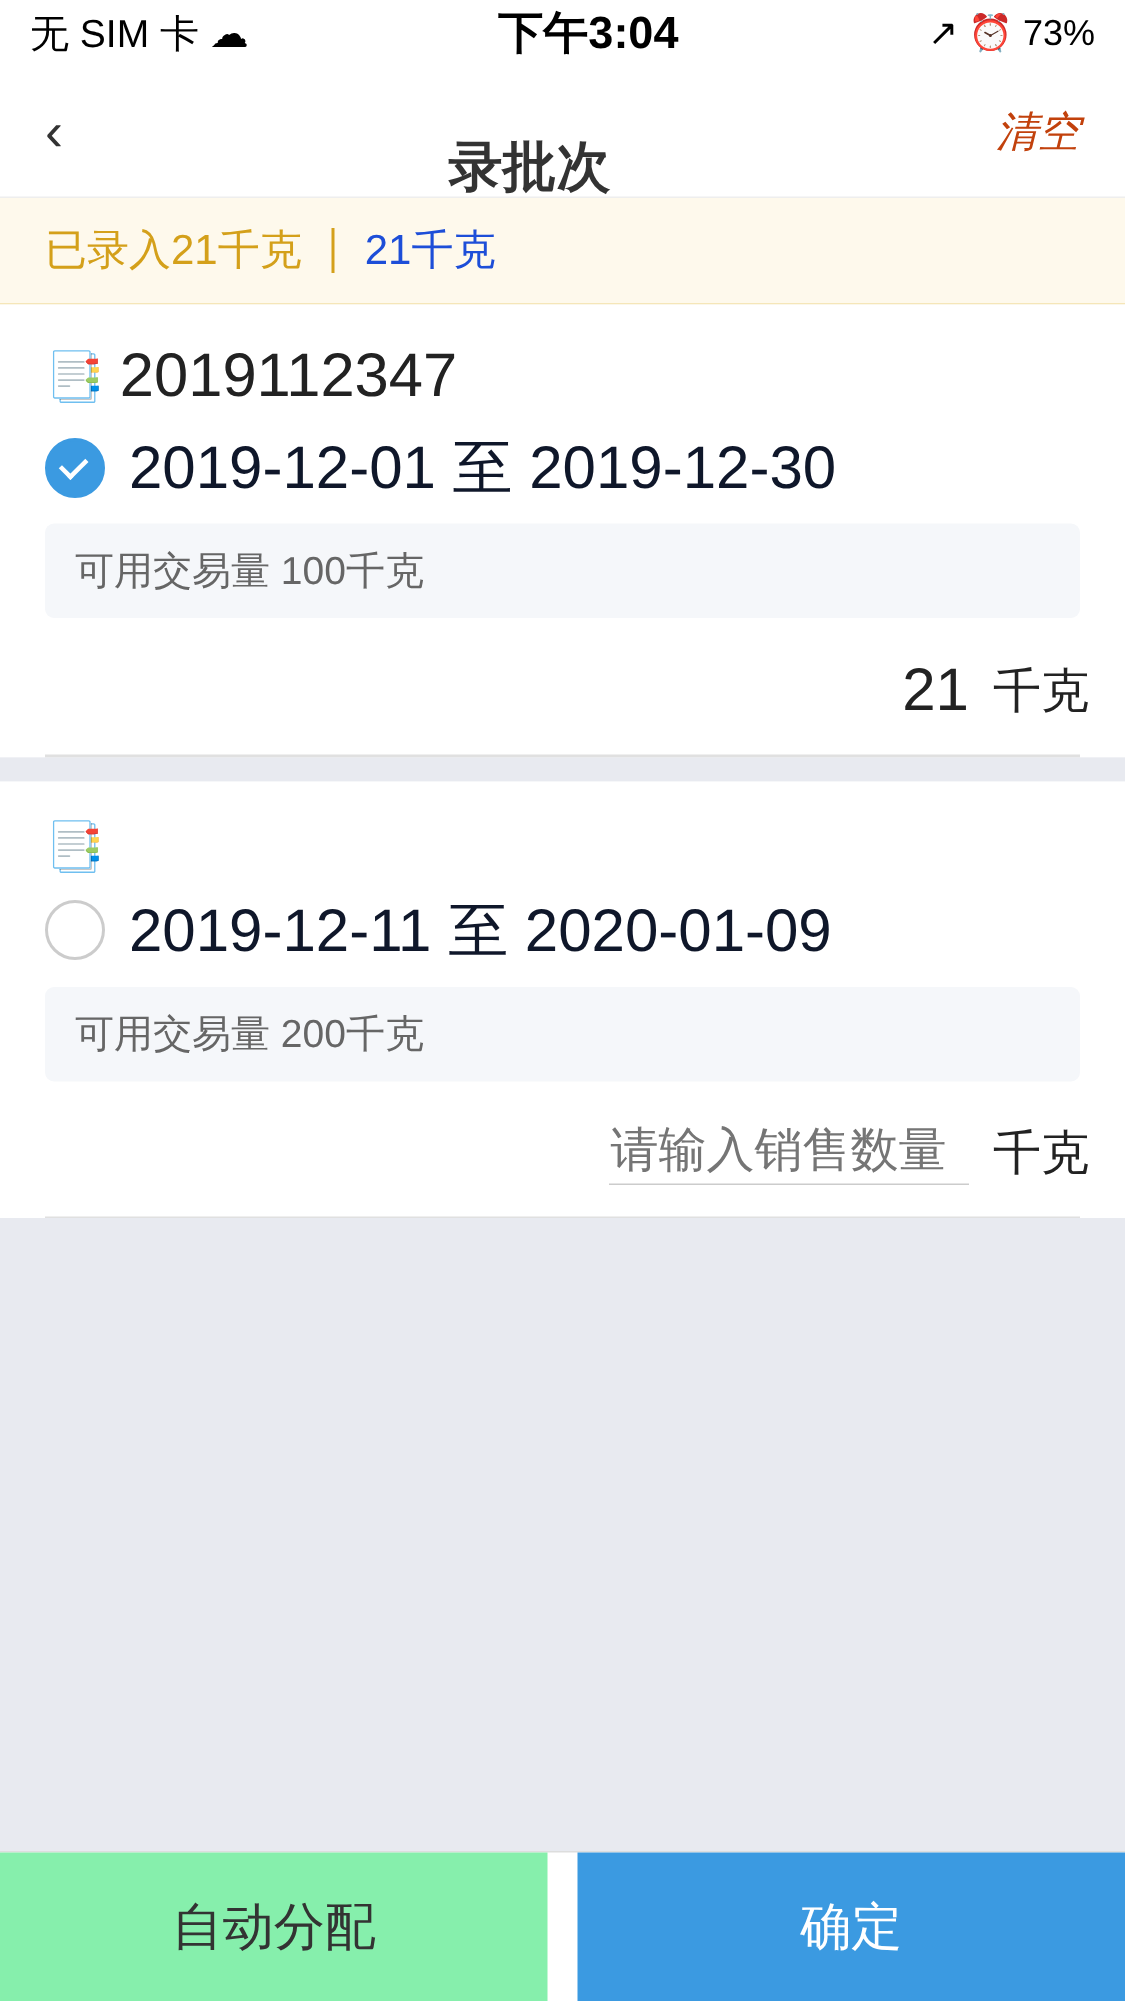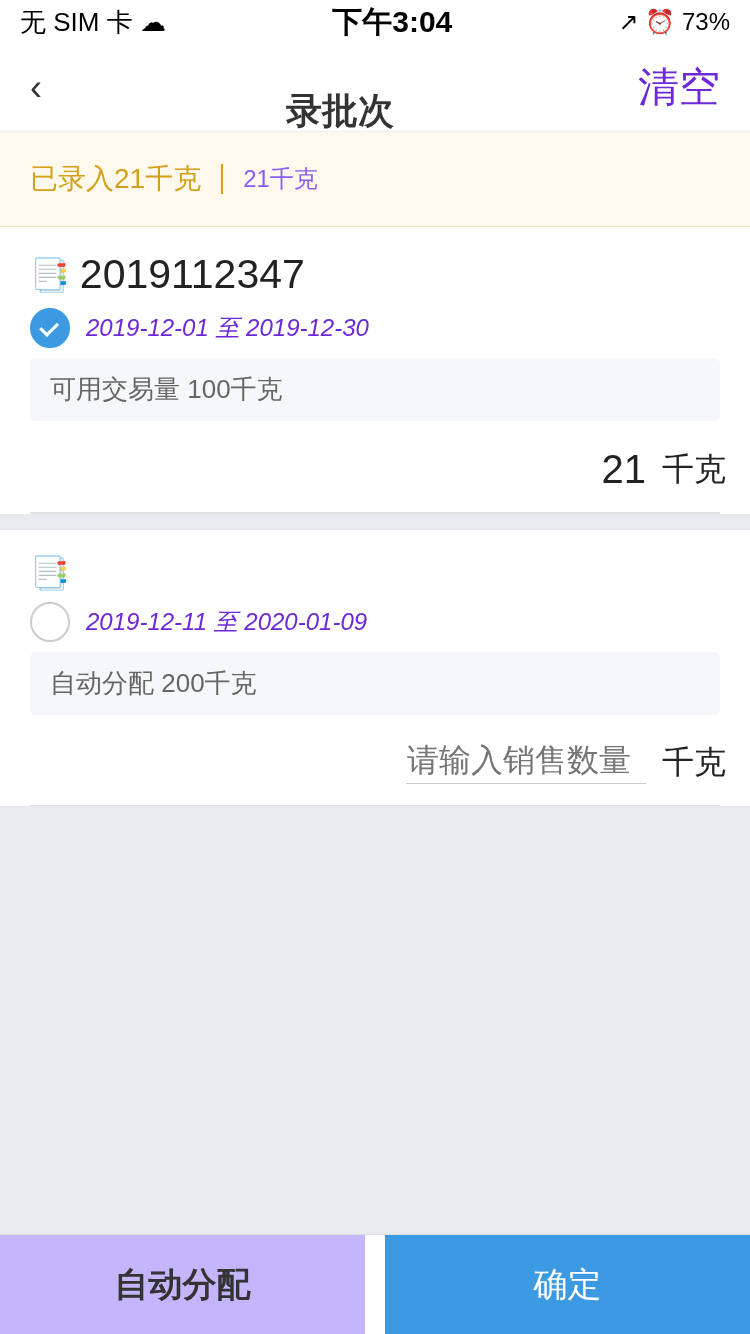--- a/index.html
+++ b/index.html
@@ -60,47 +60,48 @@
       color: #333;
       cursor: pointer;
     }
     .nav-title {
       font-size: 36px;
       font-weight: 600;
       color: #333;
       margin-top: 48px;
     }
     .nav-clear {
-      font-size: 41px;
-      color: #6d28d9;
+      font-size: 28px;
+      color: #c2410c;
       cursor: pointer;
+      font-style: italic;
     }
 
     
     .summary-banner {
       background: #fef9ec;
-      padding: 28px 30px;
+      padding: 16px 30px;
       display: flex;
       align-items: center;
       gap: 0;
       border-bottom: 1px solid #f5e6b8;
     }
     .summary-recorded {
       font-size: 28px;
       color: #d4a01a;
     }
     .summary-divider {
       width: 2px;
       height: 30px;
       background: #d4a01a;
       margin: 0 20px;
     }
     .summary-total {
-      font-size: 24px;
-      color: #8b5cf6;
+      font-size: 28px;
+      color: #1d4ed8;
     }
 
     
     .batch-card {
       background: #fff;
       margin-bottom: 0;
     }
     .batch-header {
       padding: 24px 30px 10px 30px;
       display: flex;
@@ -140,23 +141,22 @@
     .radio-btn.checked::after {
       content: '';
       width: 14px;
       height: 8px;
       border-left: 3px solid #fff;
       border-bottom: 3px solid #fff;
       transform: rotate(-45deg) translateY(-2px);
       display: block;
     }
     .batch-date {
-      font-size: 24px;
-      color: #6d28d9;
-      font-style: italic;
+      font-size: 40px;
+      color: #0f172a;
     }
 
     .batch-avail {
       margin: 0 30px 10px 30px;
       background: #f5f7fa;
       border-radius: 6px;
       padding: 14px 20px;
       font-size: 26px;
       color: #666;
     }
@@ -217,25 +217,24 @@
       background: #fff;
       border-top: 1px solid #ddd;
     }
     .btn-auto {
       flex: 1;
       display: flex;
       align-items: center;
       justify-content: center;
       font-size: 34px;
       color: #333;
-      background: #c4b5fd;
+      background: #86efac;
       cursor: pointer;
       border: none;
       outline: none;
-      font-weight: bold;
     }
     .btn-confirm {
       flex: 1;
       display: flex;
       align-items: center;
       justify-content: center;
       font-size: 34px;
       color: #fff;
       background: #3b9ae1;
       cursor: pointer;
@@ -288,21 +287,21 @@
 <div class="section-divider"></div>
 
 <div class="batch-card">
   <div class="batch-header">
     <span class="batch-icon">📑</span>
   </div>
   <div class="batch-date-row">
     <div class="radio-btn"></div>
     <span class="batch-date">2019-12-11 至 2020-01-09</span>
   </div>
-  <div class="batch-avail">自动分配 200千克</div>
+  <div class="batch-avail">可用交易量 200千克</div>
   <div class="batch-qty-row">
     <input class="batch-qty-input" type="number" placeholder="请输入销售数量" style="">
     <span class="batch-qty-unit">千克</span>
   </div>
   <div class="separator-line"></div>
 </div>
 
 <div class="bottom-empty"></div>
 
 <div class="bottom-bar">

